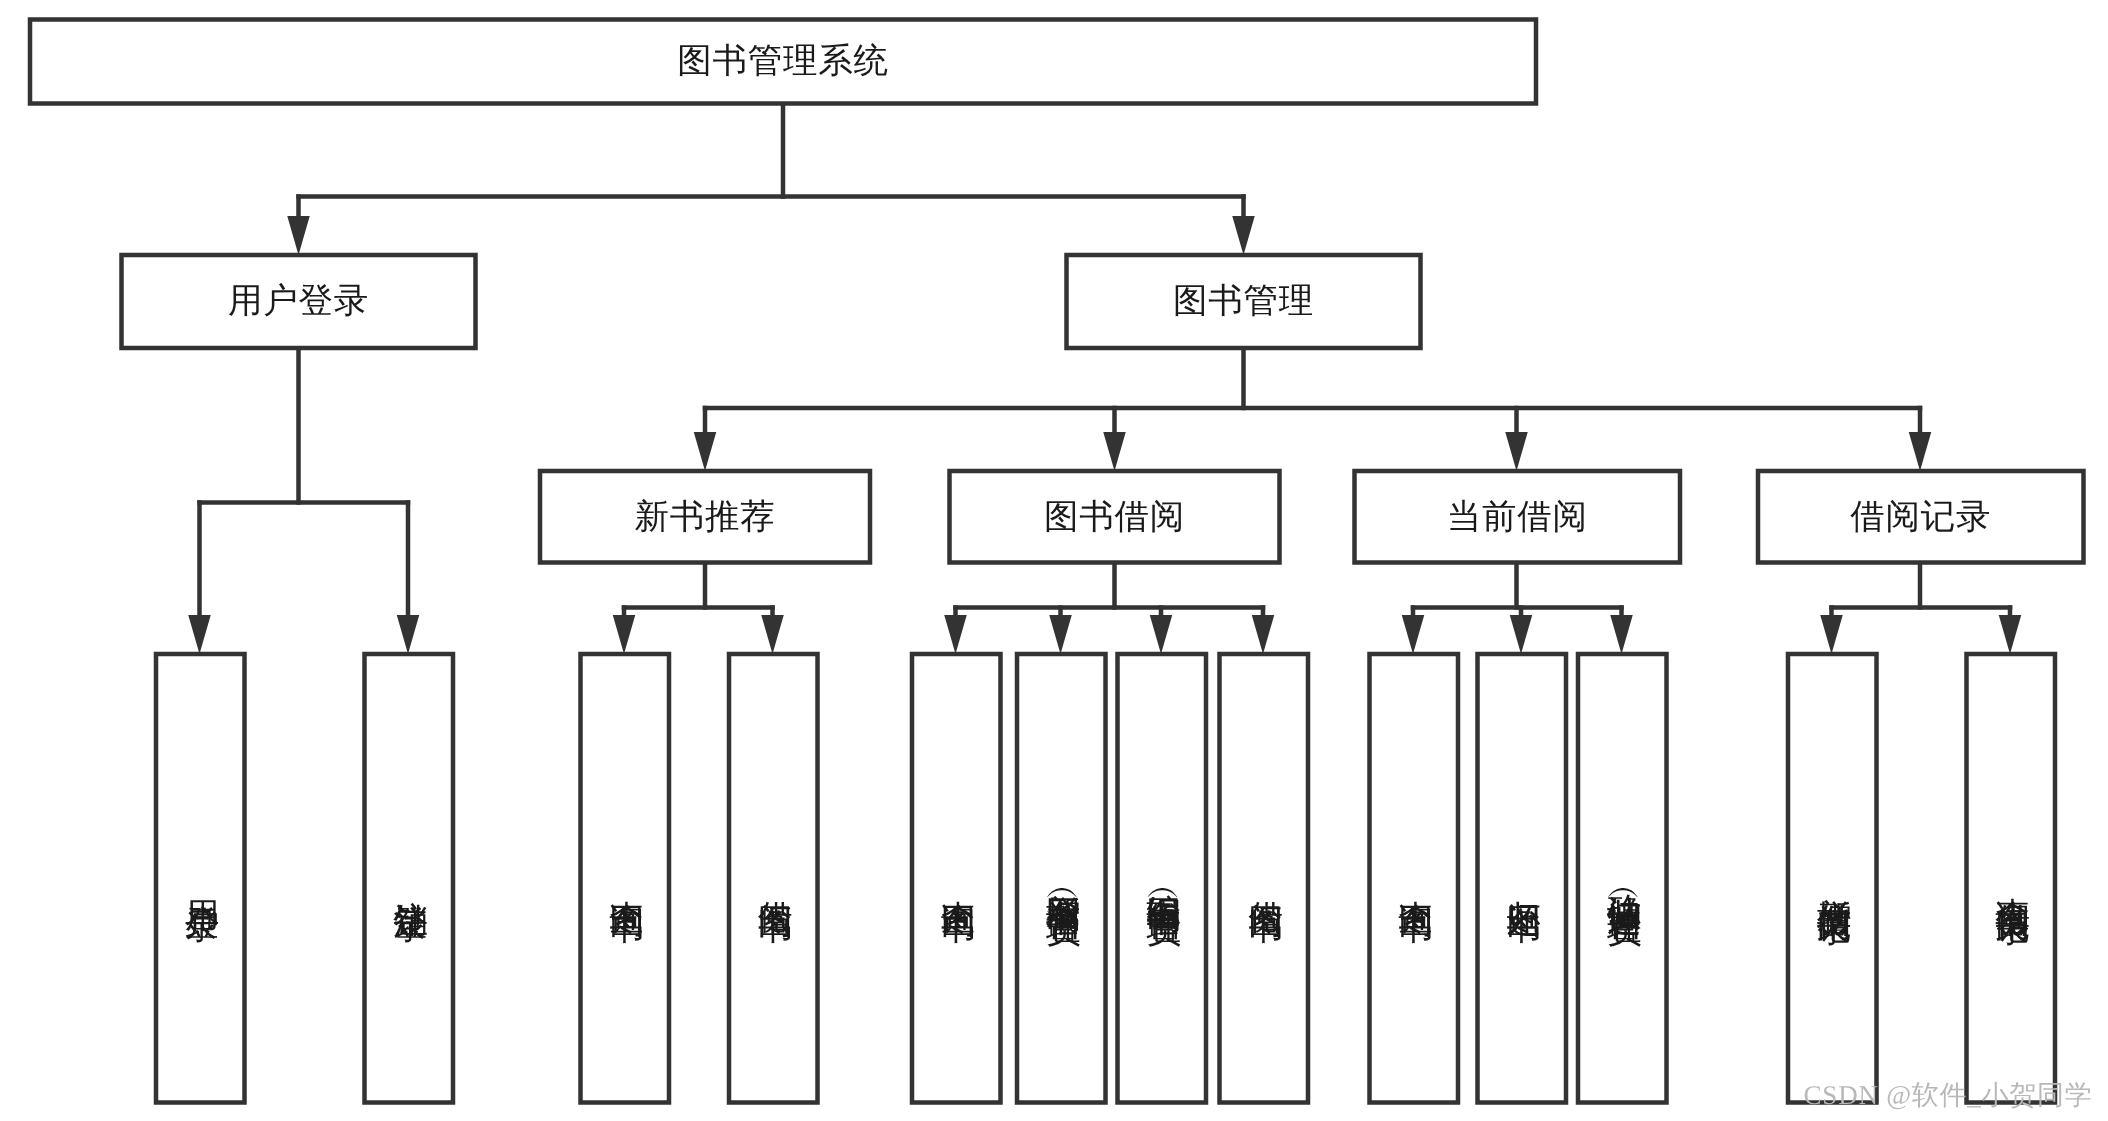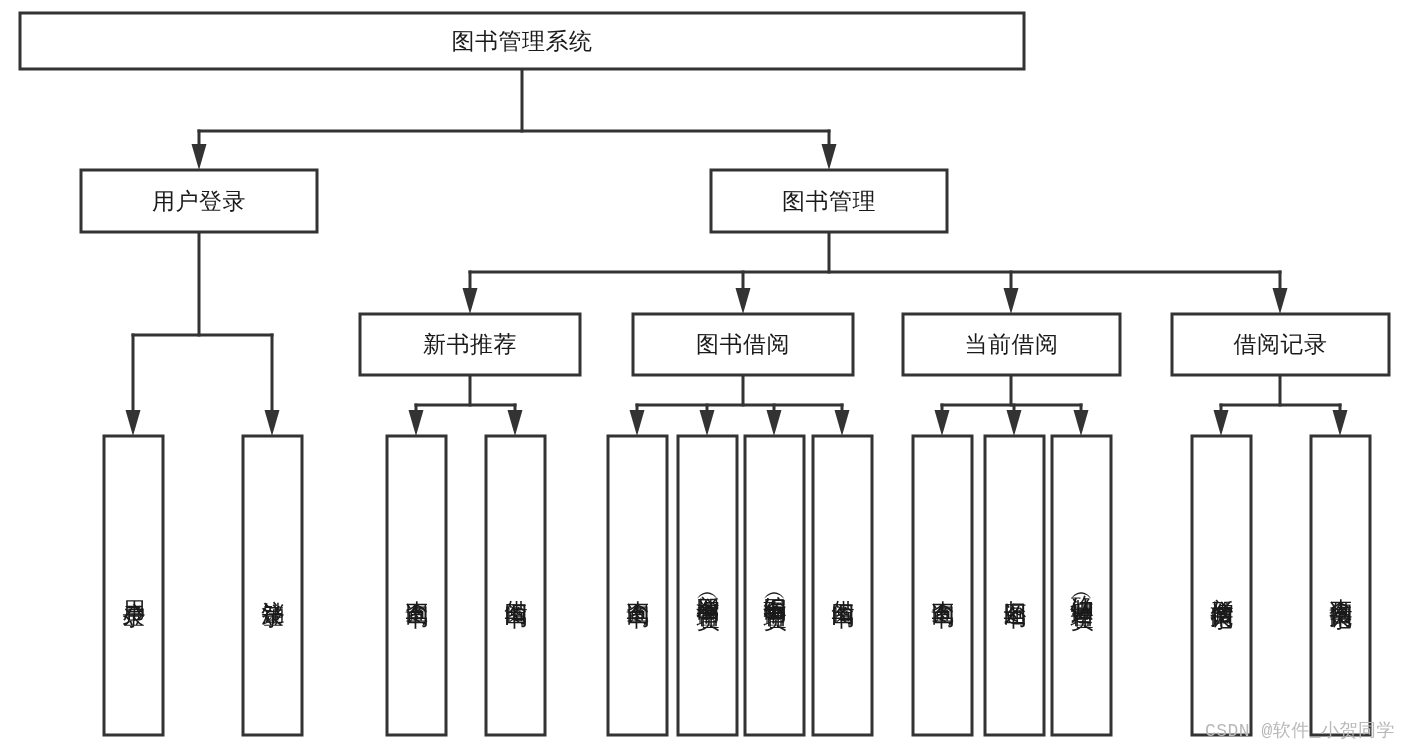--- a/index.html
+++ b/index.html
@@ -64,21 +64,21 @@
     line-height: 1.12;
     color: #1a1a1a;
     letter-spacing: 2px;
     white-space: nowrap;
     text-align: center;
   }
   .watermark {
     position: absolute;
     right: 10px;
     bottom: 5px;
-    font-family: Liberation Mono, monospace;
+    font-family: Liberation Serif, serif;
     font-size: 18px;
     color: #b8b8b8;
     letter-spacing: 0.5px;
     user-select: none;
     white-space: nowrap;
   }
 </style>
 </head>
 <body>
 

